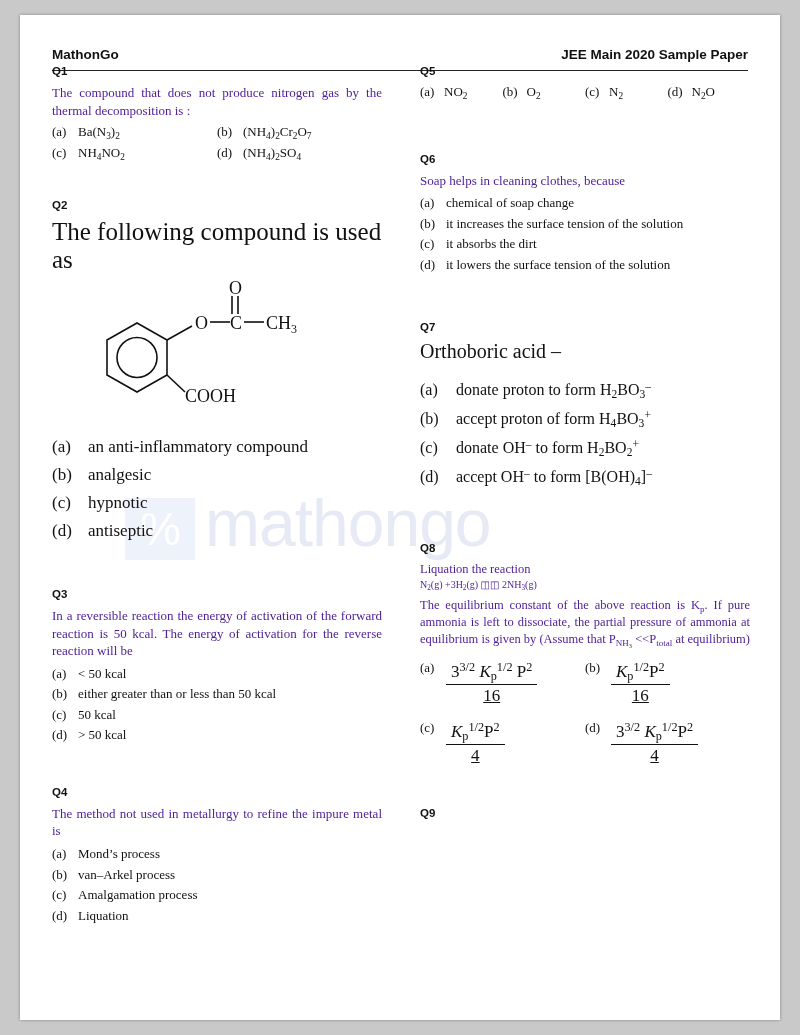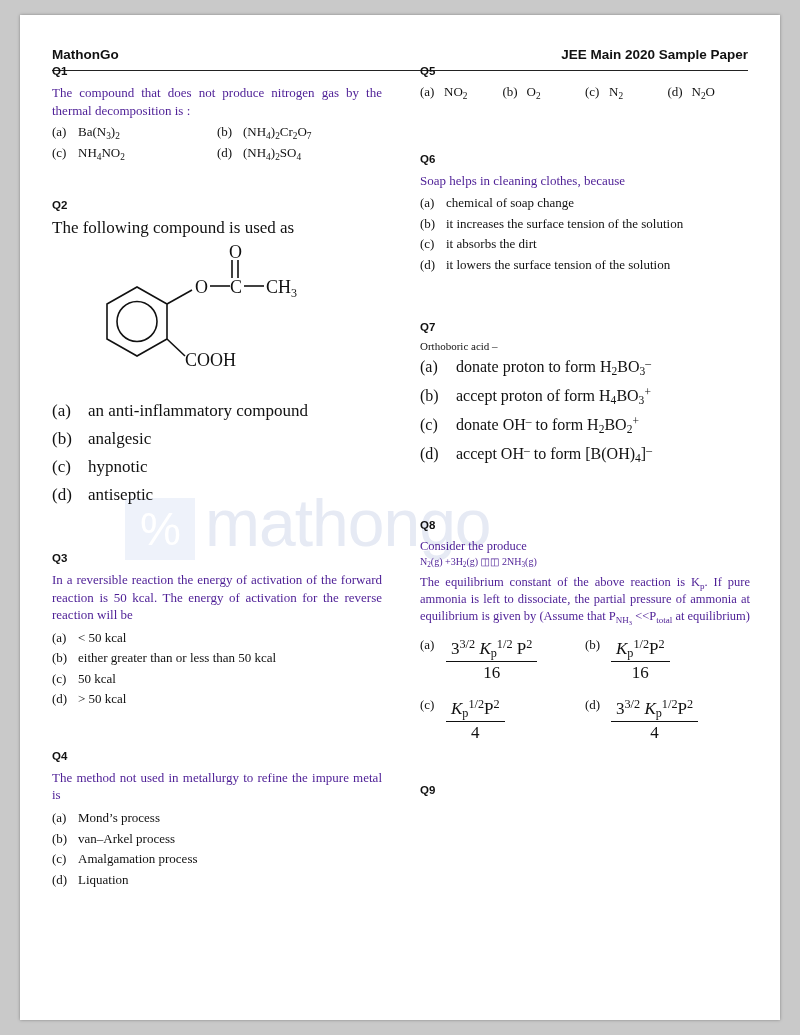--- a/index.html
+++ b/index.html
@@ -117,37 +117,37 @@
     width: 25%;
     display: flex;
   }
   .opts-inline .lbl { width: 24px; flex: none; }
 
   sub { font-size: 0.72em; vertical-align: -0.28em; }
   sup { font-size: 0.72em; vertical-align: 0.45em; }
 
   
   .big-stem {
-    font-size: 17px;
+    font-size: 25px;
     color: #111;
     margin-bottom: 4px;
   }
   .big-opts {
     font-size: 17px;
     color: #111;
     margin-top: 6px;
   }
   .big-opts .opt { margin-bottom: 5px; }
   .big-opts .lbl { width: 36px; }
 
   
   .med-stem {
-    font-size: 11px;
-    color: #111;
-    margin-bottom: 4px;
+    font-size: 20px;
+    color: #111;
+    margin-bottom: 16px;
   }
   .med-opts {
     font-size: 16px;
     color: #111;
   }
   .med-opts .opt { margin-bottom: 5px; }
   .med-opts .lbl { width: 36px; }
 
   
   .structure {
@@ -167,20 +167,21 @@
   }
   .frac .num {
     display: block;
     padding: 0 5px 1px 5px;
     border-bottom: 1.1px solid #111;
     white-space: nowrap;
   }
   .frac .den {
     display: block;
     padding: 1px 5px 0 5px;
+    text-decoration: underline;
   }
   .mi { font-style: italic; }
 
   .watermark {
     position: absolute;
     left: 105px;
     top: 470px;
     font-family: "Liberation Sans", sans-serif;
     font-size: 66px;
     font-weight: normal;
@@ -400,21 +401,21 @@
         <span class="lbl">(c)</span>
         <span class="txt">donate OH<sup>–</sup> to form H<sub>2</sub>BO<sub>2</sub><sup>+</sup></span>
       </div>
       <div class="opt">
         <span class="lbl">(d)</span>
         <span class="txt">accept OH<sup>–</sup> to form [B(OH)<sub>4</sub>]<sup>–</sup></span>
       </div>
     </div>
 
     <div class="qno" style="margin-top:52px">Q8</div>
-    <div class="stem" style="font-size:12.5px">Consider the produce</div>
+    <div class="stem" style="font-size:12.5px">Liquation the reaction</div>
     <div class="stem" style="font-size:10px;margin-top:0">N<sub>2</sub>(g) +3H<sub>2</sub>(g) ◫◫ 2NH<sub>3</sub>(g)</div>
     <div class="stem" style="font-size:12.5px;margin-top:3px">The equilibrium constant of the above reaction is K<sub>p</sub>. If pure ammonia is left to dissociate, the partial pressure of ammonia at equilibrium is given by (Assume that  P<sub>NH<sub>3</sub></sub> &lt;&lt;P<sub>total</sub>  at equilibrium)</div>
 
     <div class="opts-grid" style="margin-top:10px">
       <div class="row" style="align-items:center;margin-bottom:14px">
         <div class="cell">
           <span class="lbl">(a)</span>
           <span class="frac">
             <span class="num">3<sup>3/2</sup> <span class="mi">K</span><sub>p</sub><sup>1/2</sup> P<sup>2</sup></span>
             <span class="den">16</span>

